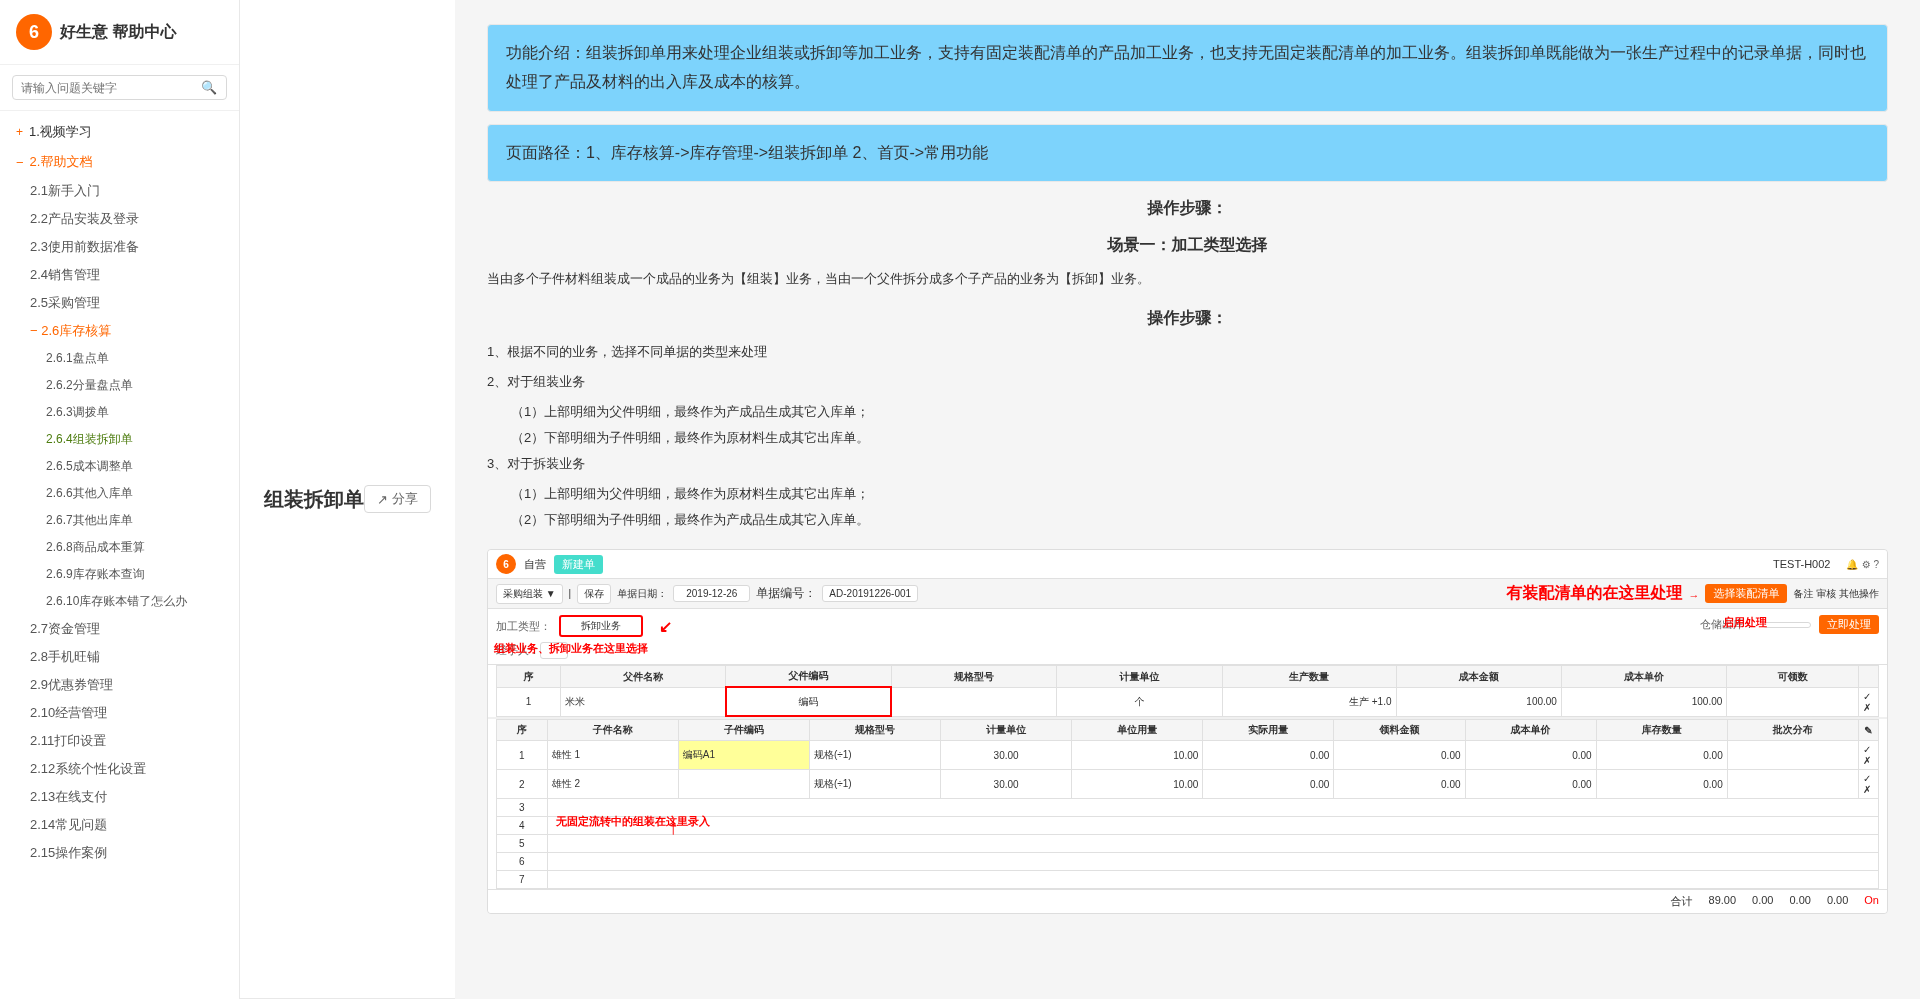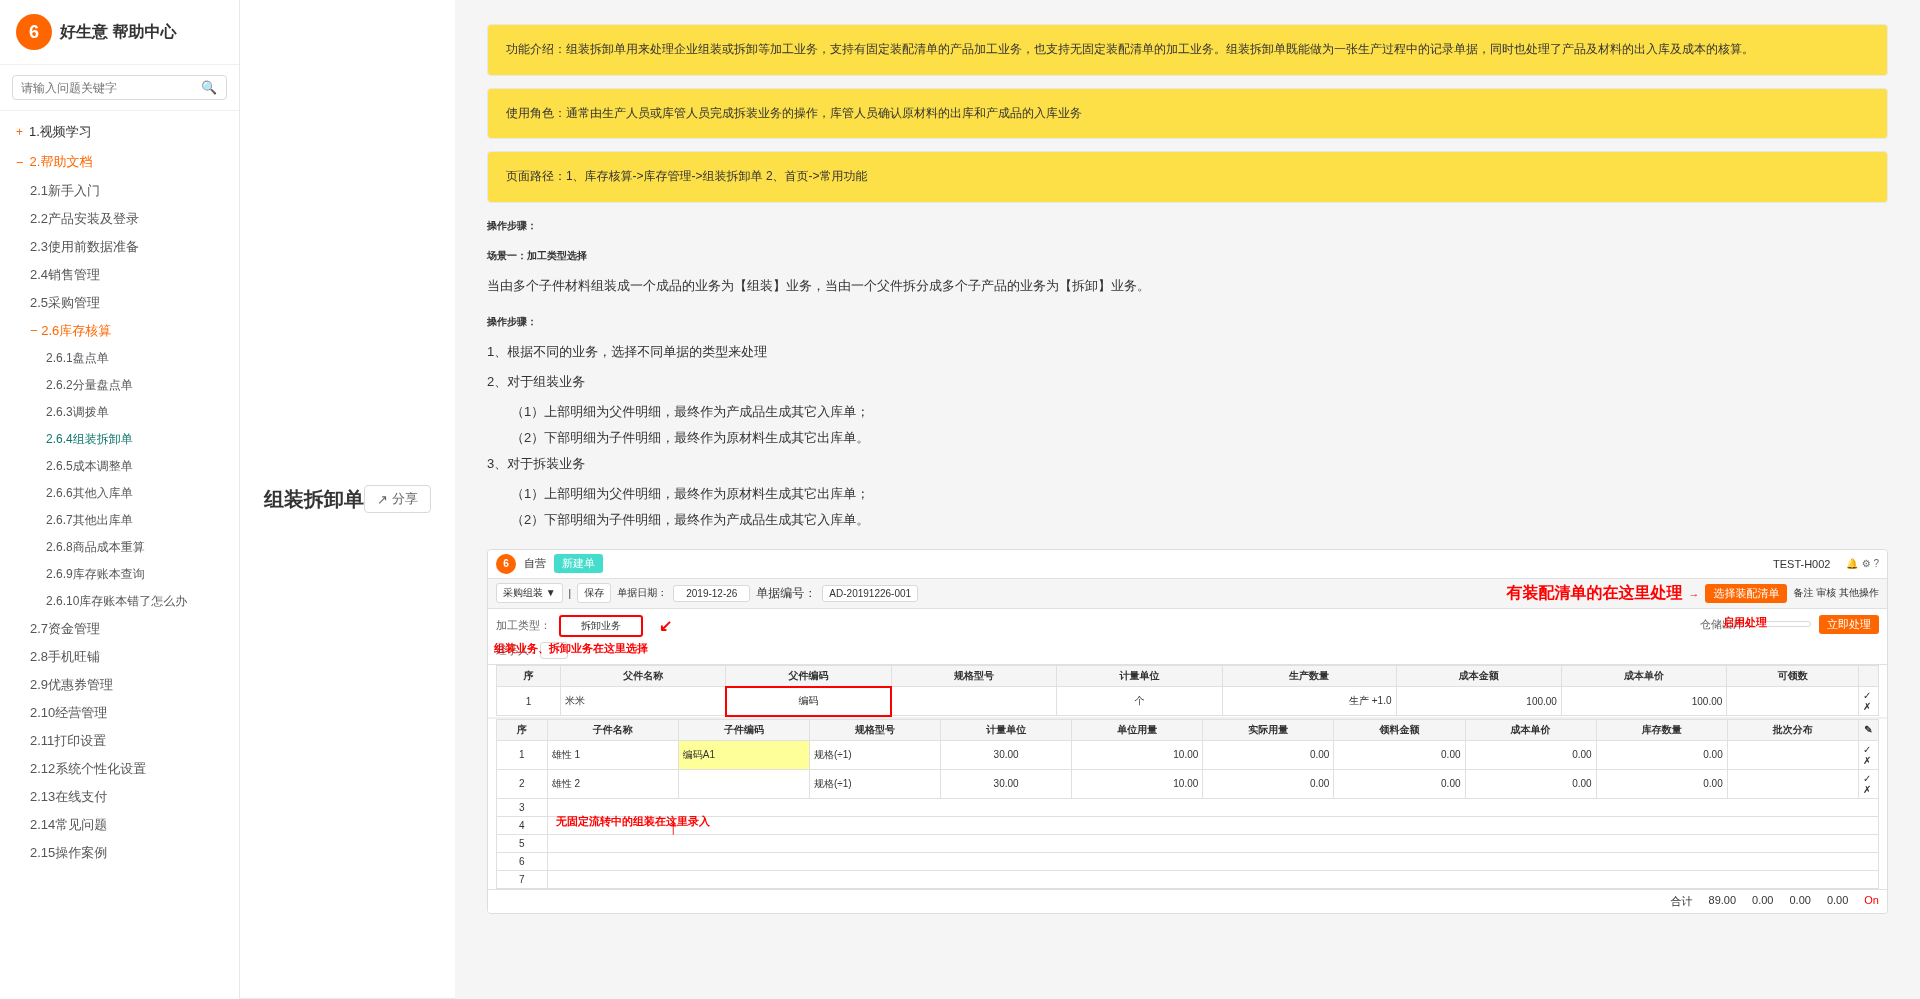--- a/index.html
+++ b/index.html
@@ -80,21 +80,21 @@
       cursor: pointer;
     }
 
     .nav-sub-sub-items { padding-left: 0; }
     .nav-sub-sub-item {
       padding: 5px 16px 5px 46px;
       font-size: 12px;
       color: #555;
       cursor: pointer;
     }
-    .nav-sub-sub-item.active { color: #0f766e; font-weight: 500; }
+    .nav-sub-sub-item.active { color: #4d7c0f; font-weight: 500; }
 
     
     #main {
       flex: 1;
       display: flex;
       overflow: hidden;
     }
 
     .main-header {
       background: #fff;
@@ -123,36 +123,37 @@
     }
 
     .content-area {
       flex: 1;
       overflow-y: auto;
       padding: 24px 32px;
       background: #f5f5f5;
     }
 
     .info-block {
-      background: #fde047;
+      background: #7dd3fc;
       border: 1px solid #e8e8e8;
       border-radius: 4px;
       padding: 14px 18px;
       margin-bottom: 12px;
-      font-size: 12px;
+      font-size: 16px;
       line-height: 1.8;
       color: #333;
     }
     .info-block p { margin: 0; }
 
     .section-title {
-      font-size: 10px;
+      font-size: 16px;
       font-weight: bold;
       color: #333;
       margin: 16px 0 10px;
+      text-align: center;
     }
 
     .content-text {
       font-size: 13px;
       color: #333;
       line-height: 2;
       margin-bottom: 8px;
     }
 
     .step-item {
@@ -302,23 +303,20 @@
       <span>分享</span>
     </button>
   </div>
 
   <div class="content-area">
 
     <div class="info-block">
       <p>功能介绍：组装拆卸单用来处理企业组装或拆卸等加工业务，支持有固定装配清单的产品加工业务，也支持无固定装配清单的加工业务。组装拆卸单既能做为一张生产过程中的记录单据，同时也处理了产品及材料的出入库及成本的核算。</p>
     </div>
 
-    <div class="info-block">
-      <p>使用角色：通常由生产人员或库管人员完成拆装业务的操作，库管人员确认原材料的出库和产成品的入库业务</p>
-    </div>
 
     <div class="info-block">
       <p>页面路径：1、库存核算-&gt;库存管理-&gt;组装拆卸单 2、首页-&gt;常用功能</p>
     </div>
 
     <div class="section-title">操作步骤：</div>
     <div class="section-title">场景一：加工类型选择</div>
 
     <div class="content-text">
       <span>当由多个子件材料组装成一个成品的业务为【组装】业务，当由一个父件拆分成多个子产品的业务为【拆卸】业务。</span>

